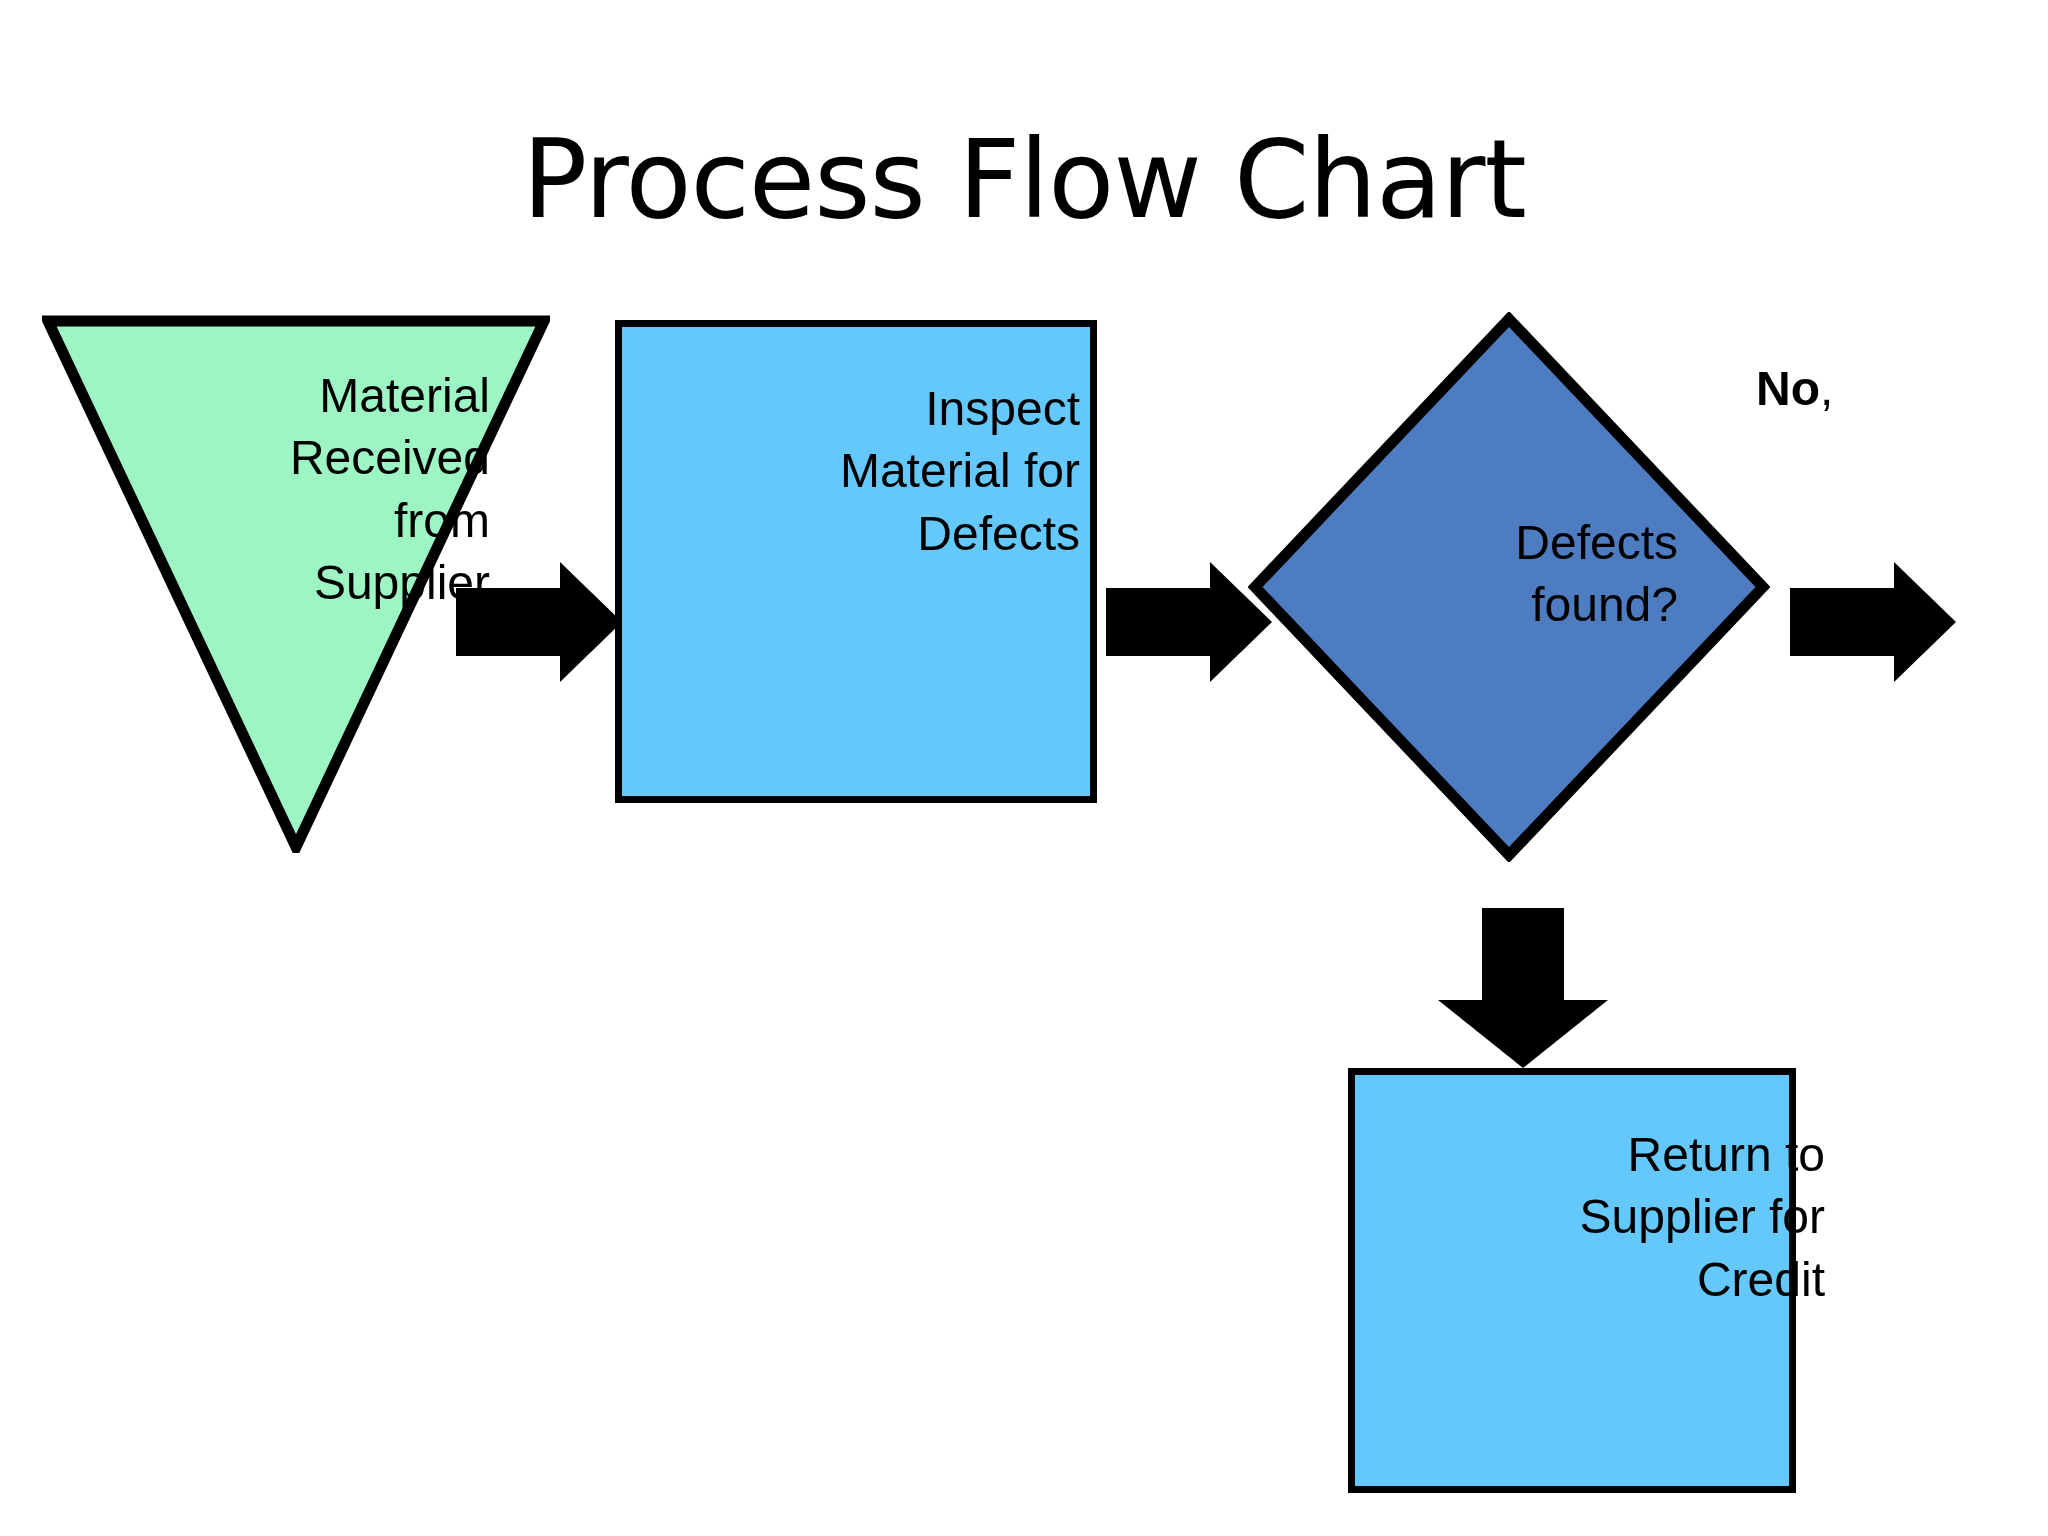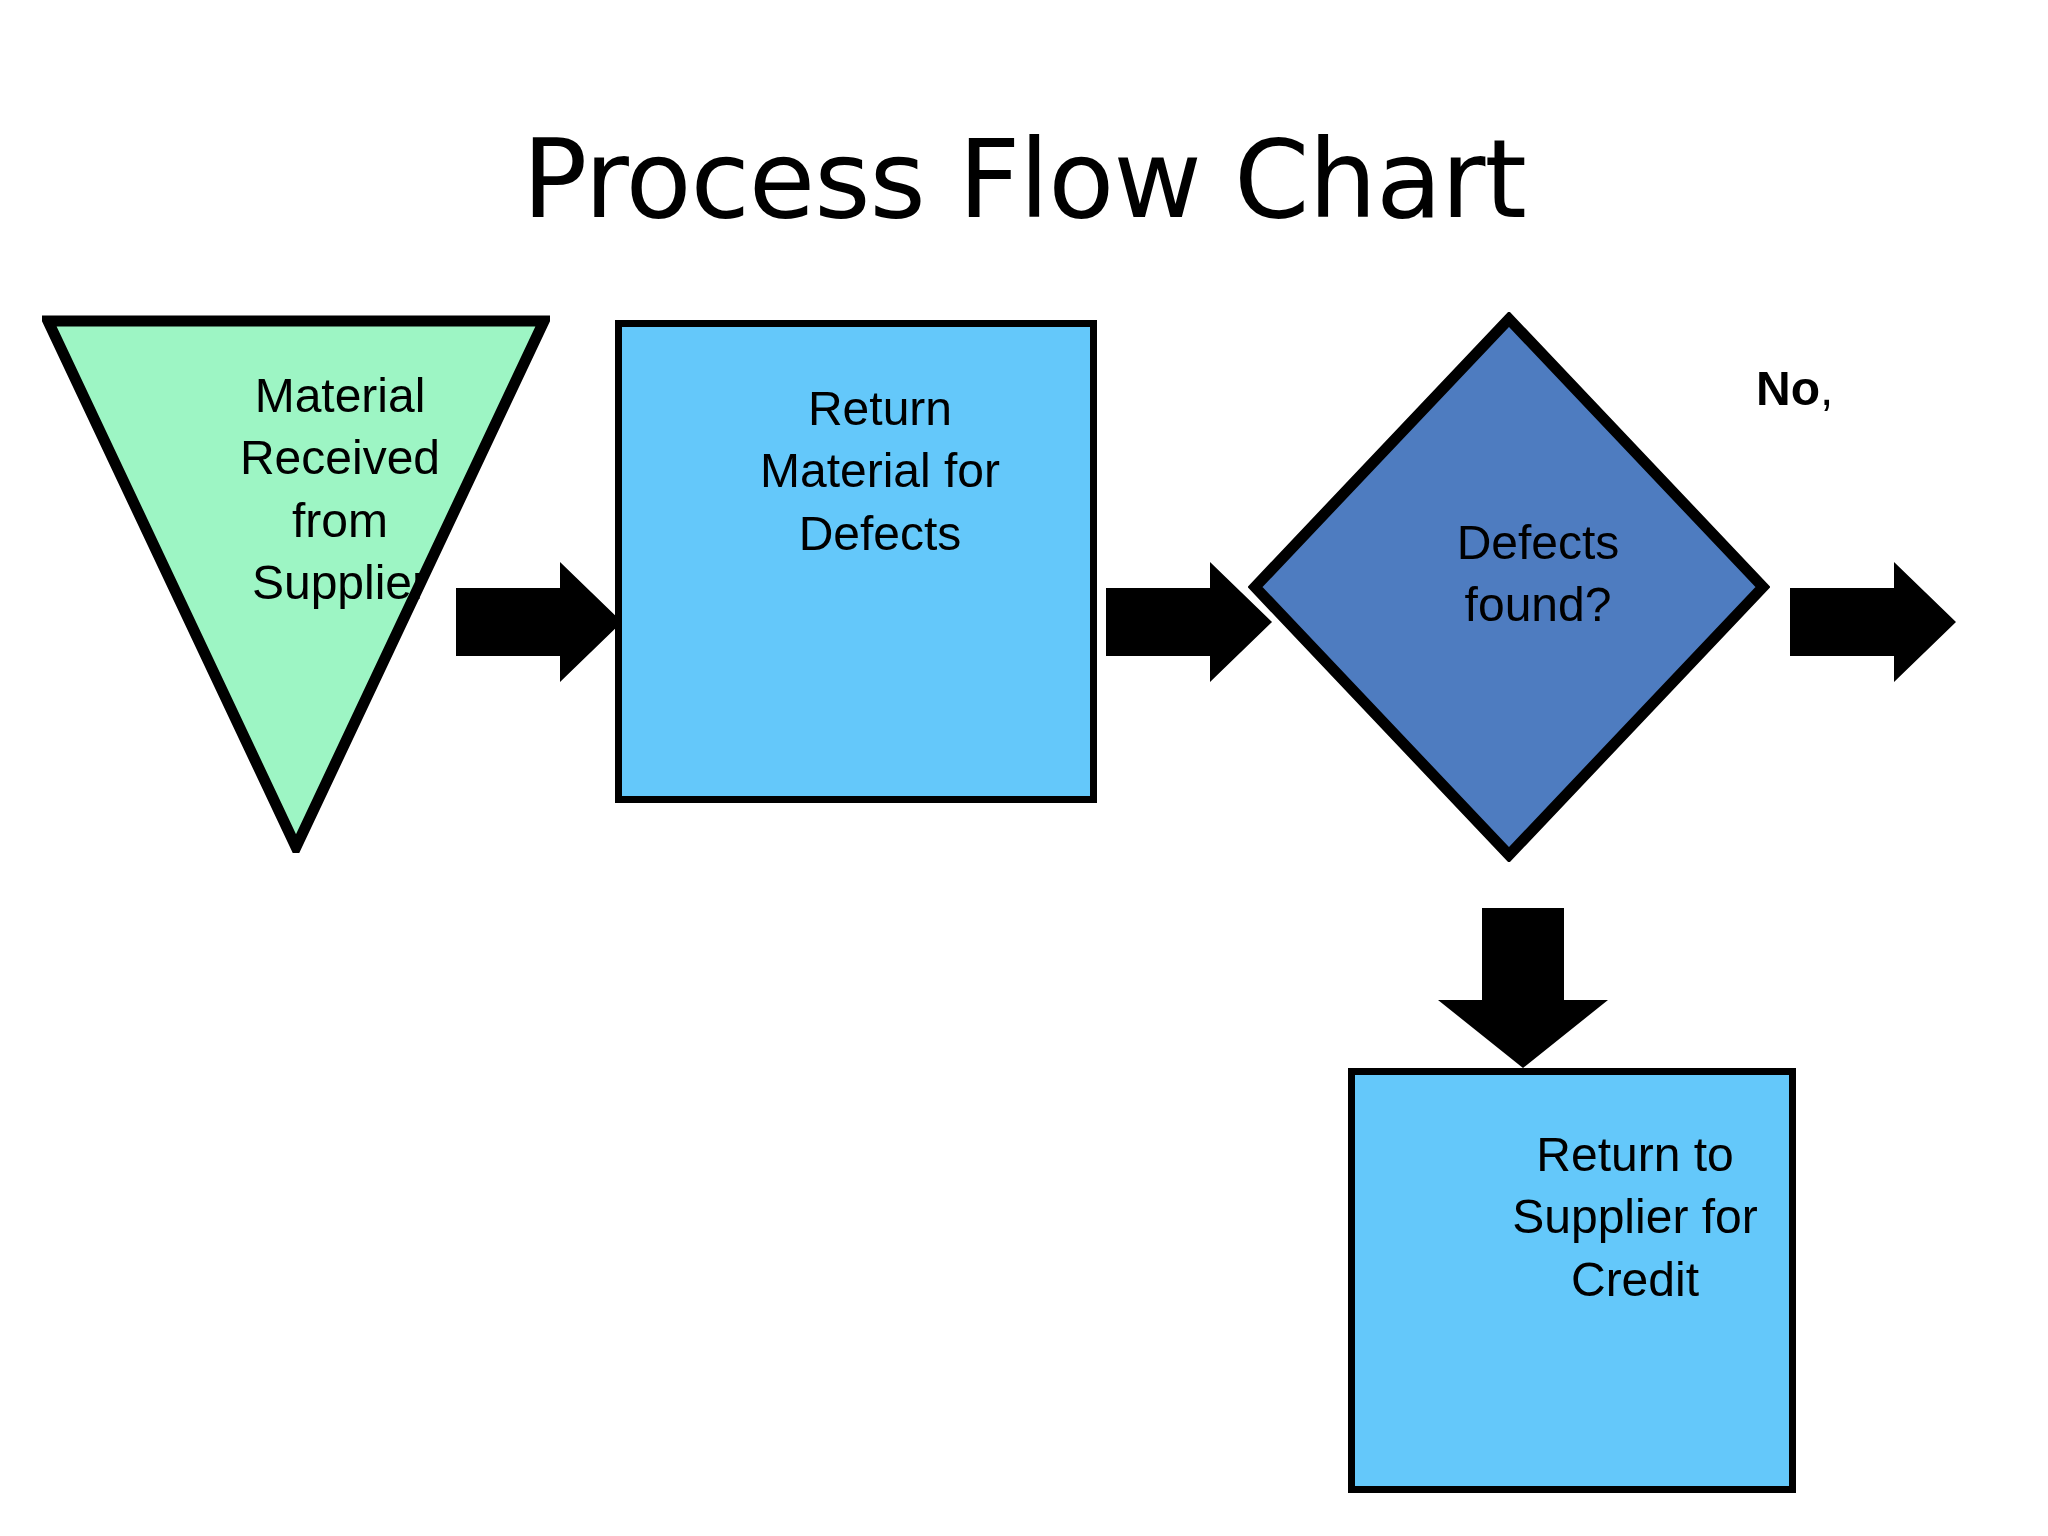--- a/index.html
+++ b/index.html
@@ -39,21 +39,21 @@
   }
 
   
   .node-text {
     position: absolute;
     color: #000000;
     font-family: "Liberation Sans", sans-serif;
     font-size: 48px;
     line-height: 1.30;
     white-space: pre-line;
-    text-align: center;
+    text-align: right;
   }
 
   
   #triangle-node {
     position: absolute;
     left: 42px;
     top: 315px;
     width: 508px;
     height: 538px;
   }
@@ -150,21 +150,21 @@
 from
 Supplier</div>
 
   <div class="arrow" id="arrow-1">
     <svg width="166" height="120" viewBox="0 0 166 120">
       <polygon points="0,26 104,26 104,0 166,60 104,120 104,94 0,94" fill="#000000"></polygon>
     </svg>
   </div>
 
   <div class="rect-node" id="inspect-node"></div>
-  <div class="node-text" id="inspect-label">Return
+  <div class="node-text" id="inspect-label">Inspect
 Material for
 Defects</div>
 
   <div class="arrow" id="arrow-2">
     <svg width="166" height="120" viewBox="0 0 166 120">
       <polygon points="0,26 104,26 104,0 166,60 104,120 104,94 0,94" fill="#000000"></polygon>
     </svg>
   </div>
 
   <div id="decision-node">

